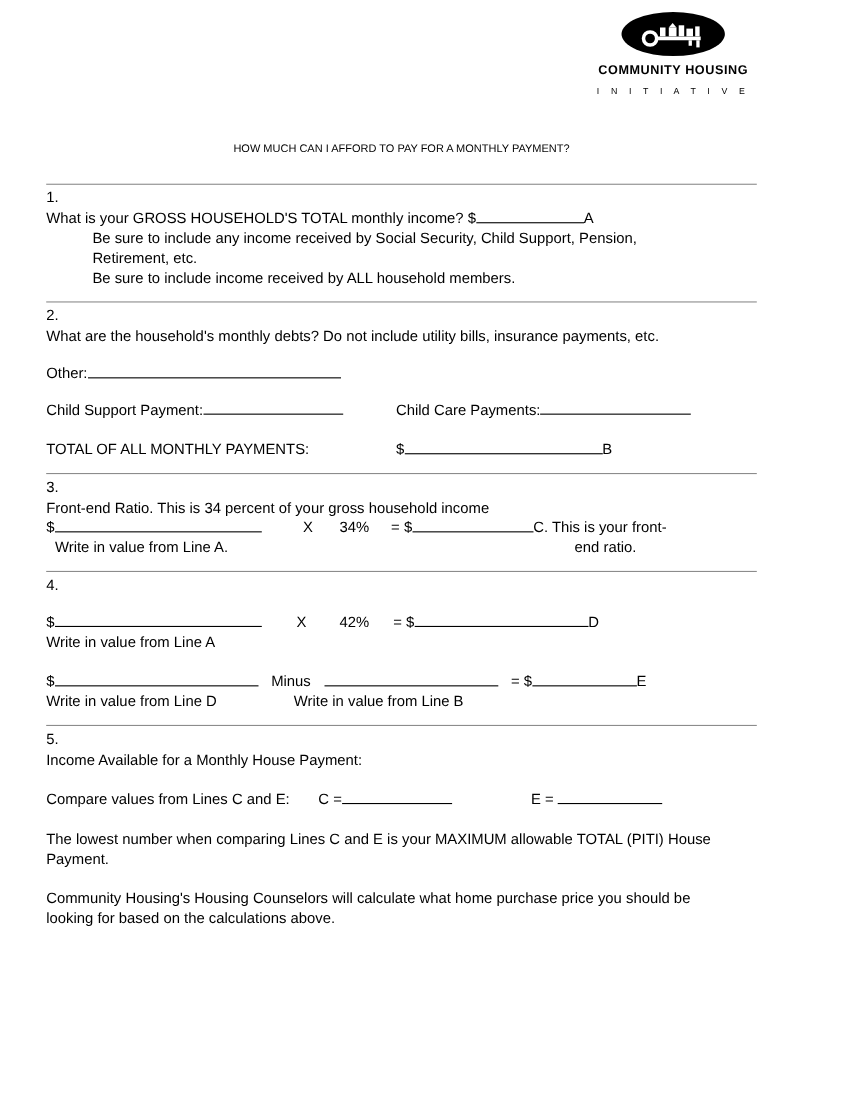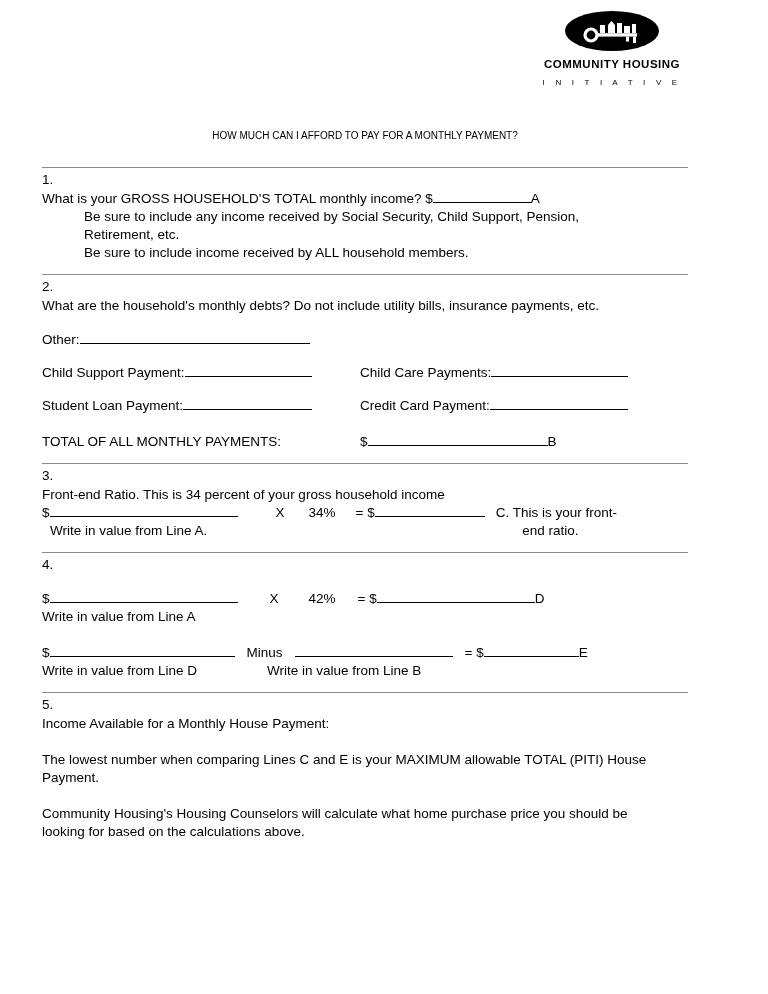--- a/index.html
+++ b/index.html
@@ -94,63 +94,55 @@
       </p>
       <p class="nowrap debt-row">
         <span class="lcell">
             <span>Child Support Payment:</span>
             <span class="blank fill"></span>
           </span><span class="rcell">
             <span>Child Care Payments:</span>
             <span class="blank fill"></span>
           </span>
       </p>
-      <p class="nowrap debt-row">
-        <span class="lcell">
-            <span>Student Loan Payment:</span>
-            <span class="blank fill"></span>
-          </span><span class="rcell">
-            <span>Credit Card Payment:</span>
-            <span class="blank fill"></span>
-          </span>
-      </p>
       <p class="nowrap total-row">
         <span class="lcell">
             <span>TOTAL OF ALL MONTHLY PAYMENTS:</span>
           </span><span class="rcell">
             <span>$</span>
             <span class="blank" style="width:180px"></span>
             <span>B</span>
           </span>
       </p>
     </div>
   </div>
 
   <div class="sec">
     <hr class="rule">
     <p class="secnum">3.</p>
     <p class="intro">Front-end Ratio.  This is 34 percent of your gross household income</p>
-    <p class="nowrap"><span>$</span><span class="blank" style="width:188px"></span><span style="margin-left:38px">X</span><span style="margin-left:24px">34%</span><span style="margin-left:20px">= $</span><span class="blank" style="width:110px"></span><span style="margin-left:11px">C. This is your front-</span></p>
+    <p class="nowrap"><span>$</span><span class="blank" style="width:188px"></span><span style="margin-left:38px">X</span><span style="margin-left:24px">34%</span><span style="margin-left:20px">= $</span><span class="blank" style="width:110px"></span><span style="margin-left:0">C. This is your front-</span></p>
     <p class="nowrap caption"><span style="margin-left:8px">Write in value from Line A.</span><span style="margin-left:315px">end ratio.</span></p>
   </div>
 
   <div class="sec">
     <hr class="rule">
     <p class="secnum">4.</p>
 
     <p class="nowrap formula"><span>$</span><span class="blank" style="width:188px"></span><span style="margin-left:32px">X</span><span style="margin-left:30px">42%</span><span style="margin-left:22px">= $</span><span class="blank" style="width:158px"></span><span>D</span></p>
     <p class="caption">Write in value from Line A</p>
 
     <p class="nowrap formula" style="margin-top:18px"><span>$</span><span class="blank" style="width:185px"></span><span style="margin-left:12px">Minus</span><span class="blank" style="width:158px;margin-left:12px"></span><span style="margin-left:12px">= $</span><span class="blank" style="width:95px"></span><span>E</span></p>
     <p class="nowrap caption"><span>Write in value from Line D</span><span style="margin-left:70px">Write in value from Line B</span></p>
   </div>
 
   <div class="sec">
     <hr class="rule">
     <p class="secnum">5.</p>
     <p class="intro">Income Available for a Monthly House Payment:</p>
 
+    <p class="nowrap formula" style="margin-top:18px"><span>Compare values from Lines C and E:</span><span style="margin-left:26px">C =</span><span class="blank" style="width:100px"></span><span style="margin-left:72px">E =</span><span class="blank" style="width:95px;margin-left:4px"></span></p>
 
     <p class="para">The lowest number when comparing Lines C and E is your MAXIMUM allowable TOTAL (PITI) House Payment.</p>
     <p class="para">Community Housing's Housing Counselors will calculate what home purchase price you should be looking for based on the calculations above.</p>
   </div>
 
 </div>
 
 </body></html>

